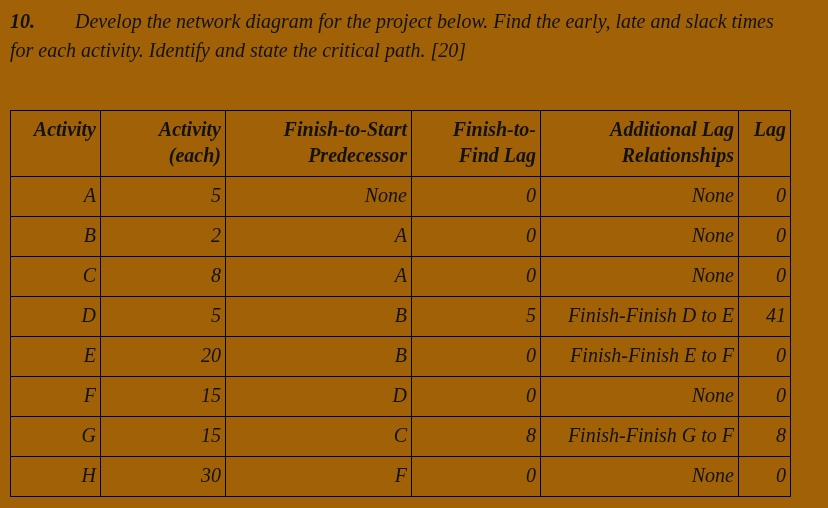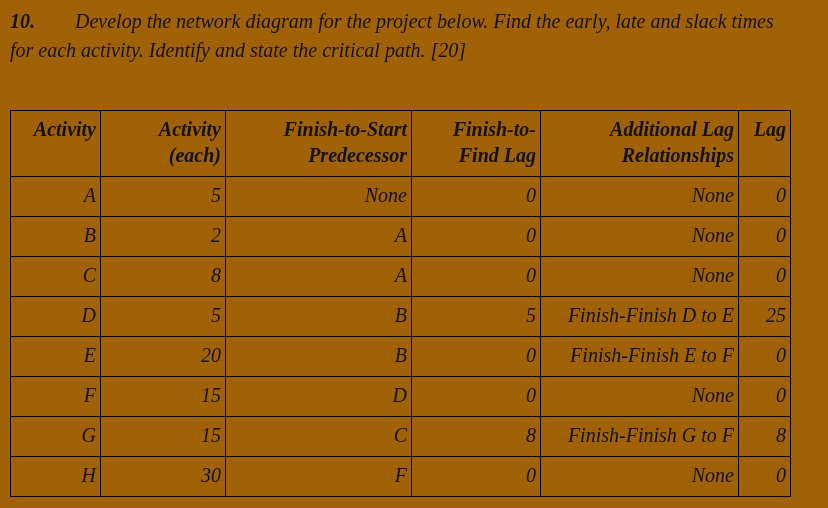--- a/index.html
+++ b/index.html
@@ -135,21 +135,21 @@
         <td>0</td>
         <td>None</td>
         <td>0</td>
       </tr>
       <tr>
         <td>D</td>
         <td>5</td>
         <td>B</td>
         <td>5</td>
         <td>Finish-Finish D to E</td>
-        <td>25</td>
+        <td>41</td>
       </tr>
       <tr>
         <td>E</td>
         <td>20</td>
         <td>B</td>
         <td>0</td>
         <td>Finish-Finish E to F</td>
         <td>0</td>
       </tr>
       <tr>

